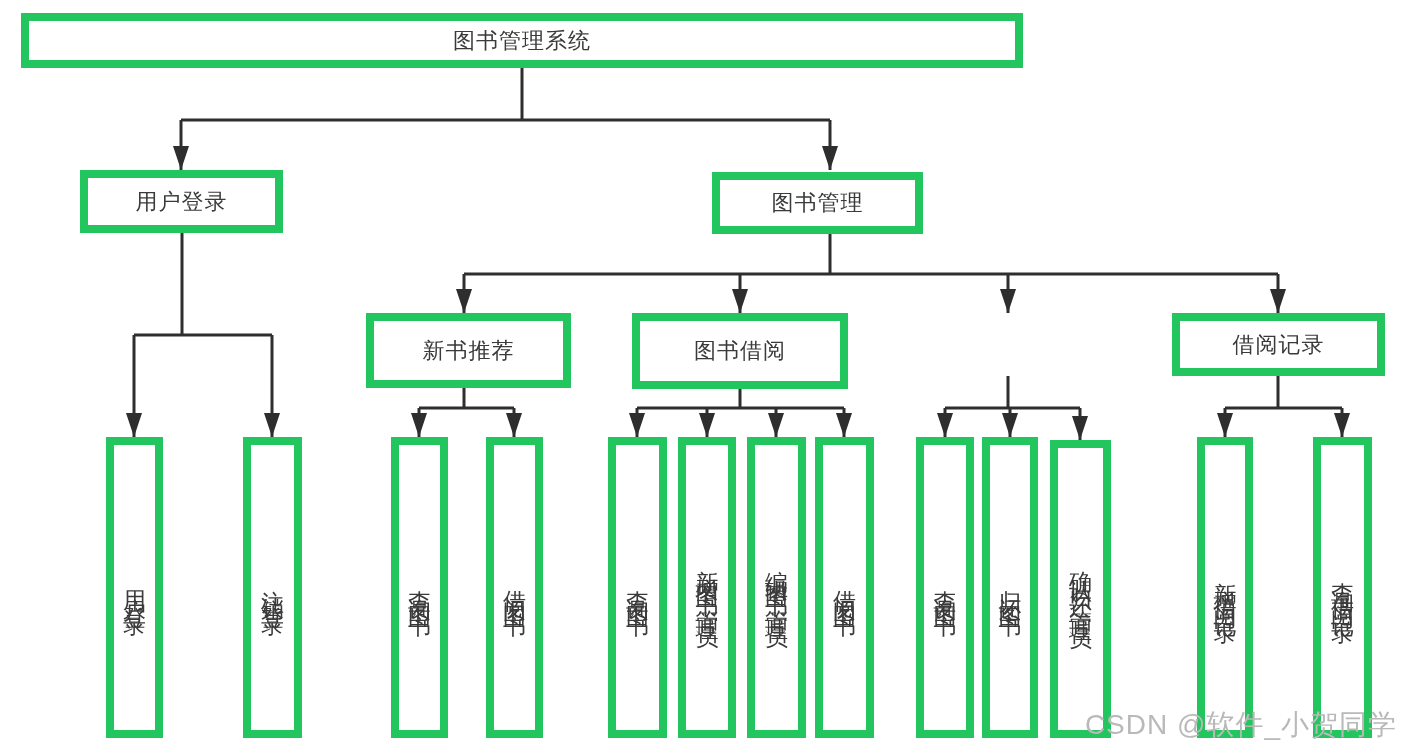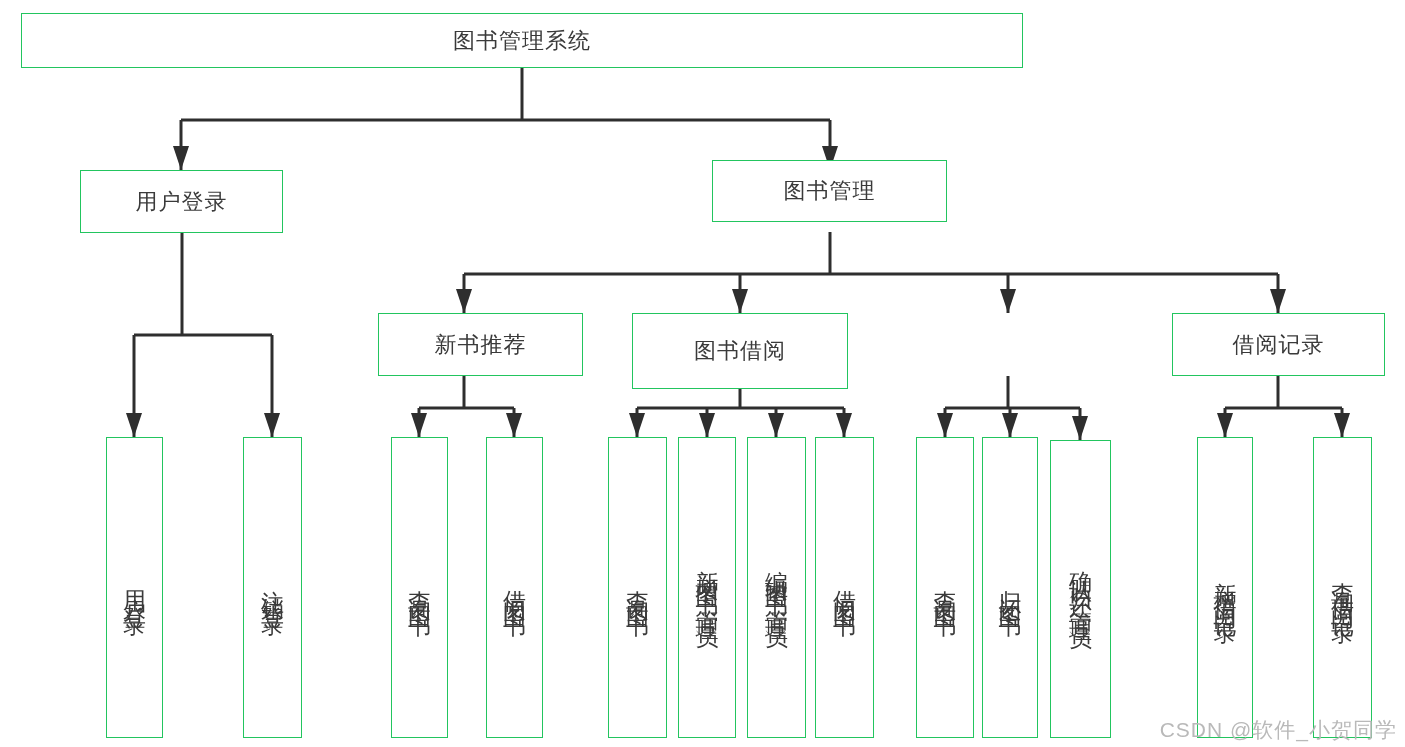--- a/index.html
+++ b/index.html
@@ -1,25 +1,25 @@
 <!DOCTYPE html>
 <html><head>
 <meta charset="utf-8">
 <style>
   html,body{margin:0;padding:0;background:#ffffff;}
   body{width:1405px;height:747px;position:relative;overflow:hidden;
        font-family:"Liberation Sans","DejaVu Sans",sans-serif;}
   .canvas{position:absolute;left:0;top:0;width:1405px;height:747px;}
   svg.connectors{position:absolute;left:0;top:0;width:1405px;height:747px;}
-  .box{position:absolute;box-sizing:border-box;border:1px solid #22c55e;background:#ffffff;
+  .box{position:absolute;box-sizing:border-box;border:8px solid #22c55e;background:#ffffff;
        display:flex;align-items:center;justify-content:center;color:#3a3a3a;}
   .box.h span{font-size:22px;letter-spacing:1px;white-space:nowrap;}
   .box.v .vtext{writing-mode:vertical-rl;text-orientation:mixed;
        font-size:23px;letter-spacing:8px;line-height:1;white-space:nowrap;}
-  .watermark{position:absolute;right:8px;bottom:3px;font-size:21px;color:#b9b9b9;
+  .watermark{position:absolute;right:8px;bottom:3px;font-size:28px;color:#b9b9b9;
        letter-spacing:1px;white-space:nowrap;}
 </style>
 </head>
 <body>
 
 <div class="canvas">
 
   <svg class="connectors" viewBox="0 0 1405 747" aria-hidden="true">
     <defs>
       <marker id="ah" markerUnits="userSpaceOnUse" markerWidth="28" markerHeight="22" refX="24" refY="11" orient="auto">
@@ -70,25 +70,25 @@
     </g>
   </svg>
 
   <div class="box h" style="left:21px;top:13px;width:1002px;height:55px">
     <span>图书管理系统</span>
   </div>
 
   <div class="box h" style="left:80px;top:170px;width:203px;height:63px">
     <span>用户登录</span>
   </div>
-  <div class="box h" style="left:712px;top:160px;width:235px;height:62px">
+  <div class="box h" style="left:712px;top:172px;width:211px;height:62px">
     <span>图书管理</span>
   </div>
 
-  <div class="box h" style="left:378px;top:313px;width:205px;height:63px">
+  <div class="box h" style="left:366px;top:313px;width:205px;height:75px">
     <span>新书推荐</span>
   </div>
   <div class="box h" style="left:632px;top:313px;width:216px;height:76px">
     <span>图书借阅</span>
   </div>
   <div class="box h" style="left:1172px;top:313px;width:213px;height:63px">
     <span>借阅记录</span>
   </div>
 
   <div class="box v" style="left:106px;top:437px;width:57px;height:301px">

